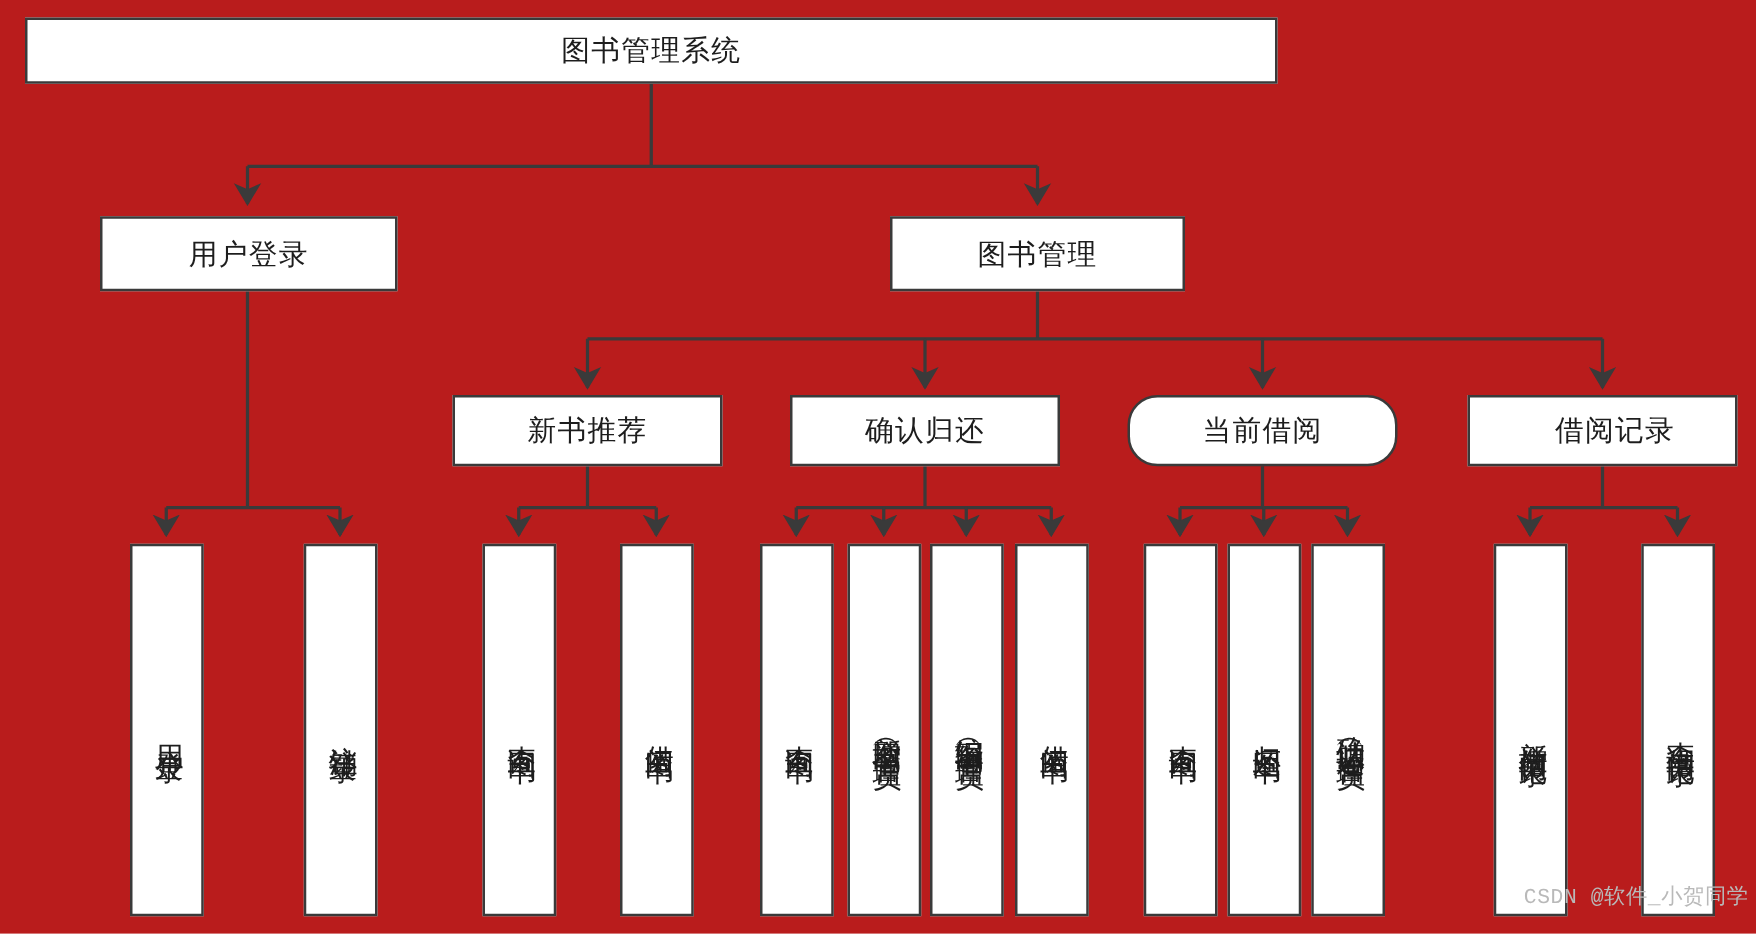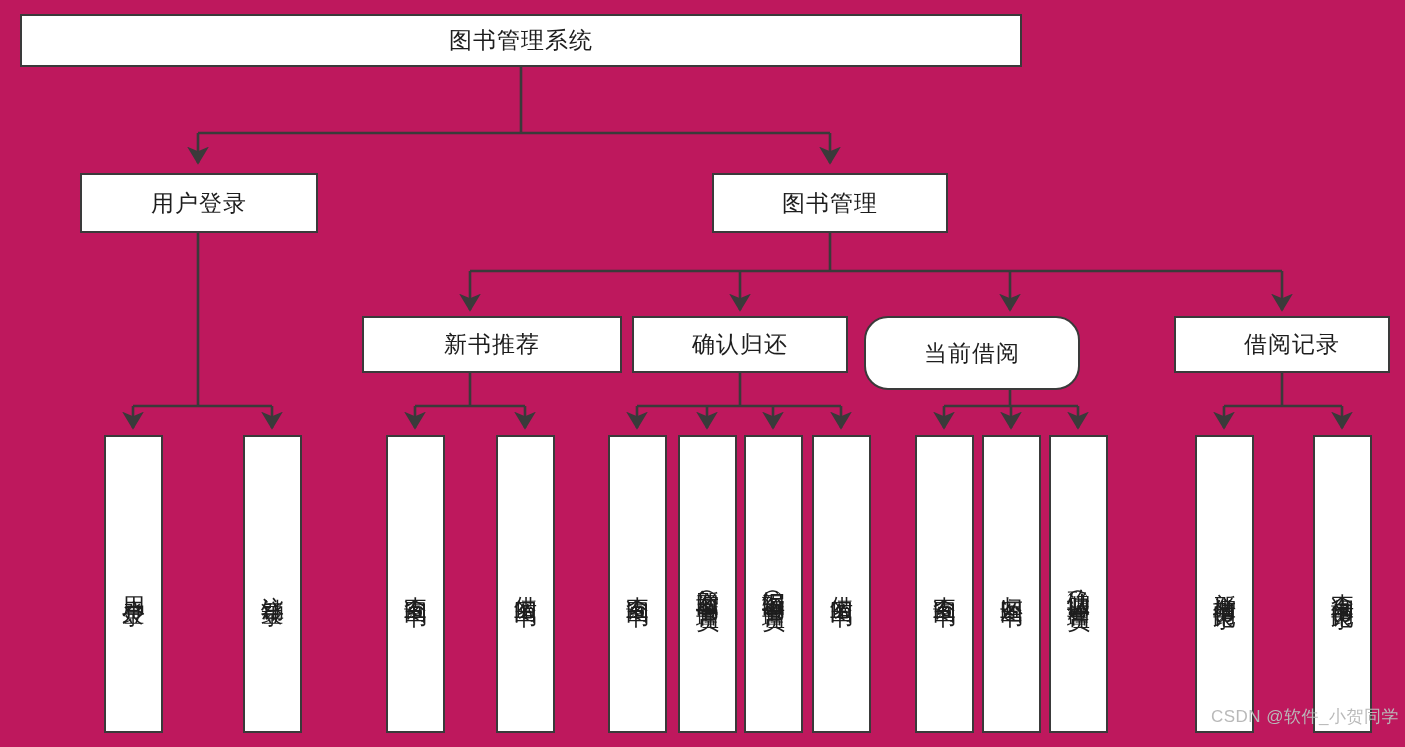--- a/index.html
+++ b/index.html
@@ -7,22 +7,23 @@
     padding: 0;
     background: #ffffff;
   }
   body {
     font-family: "Liberation Sans", "DejaVu Sans", sans-serif;
   }
   #canvas {
     position: relative;
     width: 1405px;
     height: 747px;
-    background: #be185d;
+    background: #b91c1c;
     overflow: hidden;
+    font-family: Liberation Mono, monospace;
   }
   #wires {
     position: absolute;
     left: 0;
     top: 0;
     width: 1405px;
     height: 747px;
   }
   .node {
     position: absolute;
@@ -121,27 +122,27 @@
     <span class="label">图书管理系统</span>
   </div>
 
   <div class="node horiz" style="left:80px; top:173px; width:238px; height:60px;">
     <span class="label">用户登录</span>
   </div>
   <div class="node horiz" style="left:712px; top:173px; width:236px; height:60px;">
     <span class="label">图书管理</span>
   </div>
 
-  <div class="node horiz" style="left:362px; top:316px; width:260px; height:57px;">
+  <div class="node horiz" style="left:362px; top:316px; width:216px; height:57px;">
     <span class="label">新书推荐</span>
   </div>
   <div class="node horiz" style="left:632px; top:316px; width:216px; height:57px;">
     <span class="label">确认归还</span>
   </div>
-  <div class="node horiz" style="left:864px; top:316px; width:216px; height:74px;border-radius:24px;">
+  <div class="node horiz" style="left:902px; top:316px; width:216px; height:57px;border-radius:24px;">
     <span class="label">当前借阅</span>
   </div>
   <div class="node horiz" style="left:1174px; top:316px; width:216px; height:57px;padding-left:20px;">
     <span class="label">借阅记录</span>
   </div>
 
   <div class="node vert" style="left:104px; top:435px; width:59px; height:298px;">
     <span class="label">用户登录</span>
   </div>
   <div class="node vert" style="left:243px; top:435px; width:59px; height:298px;">

